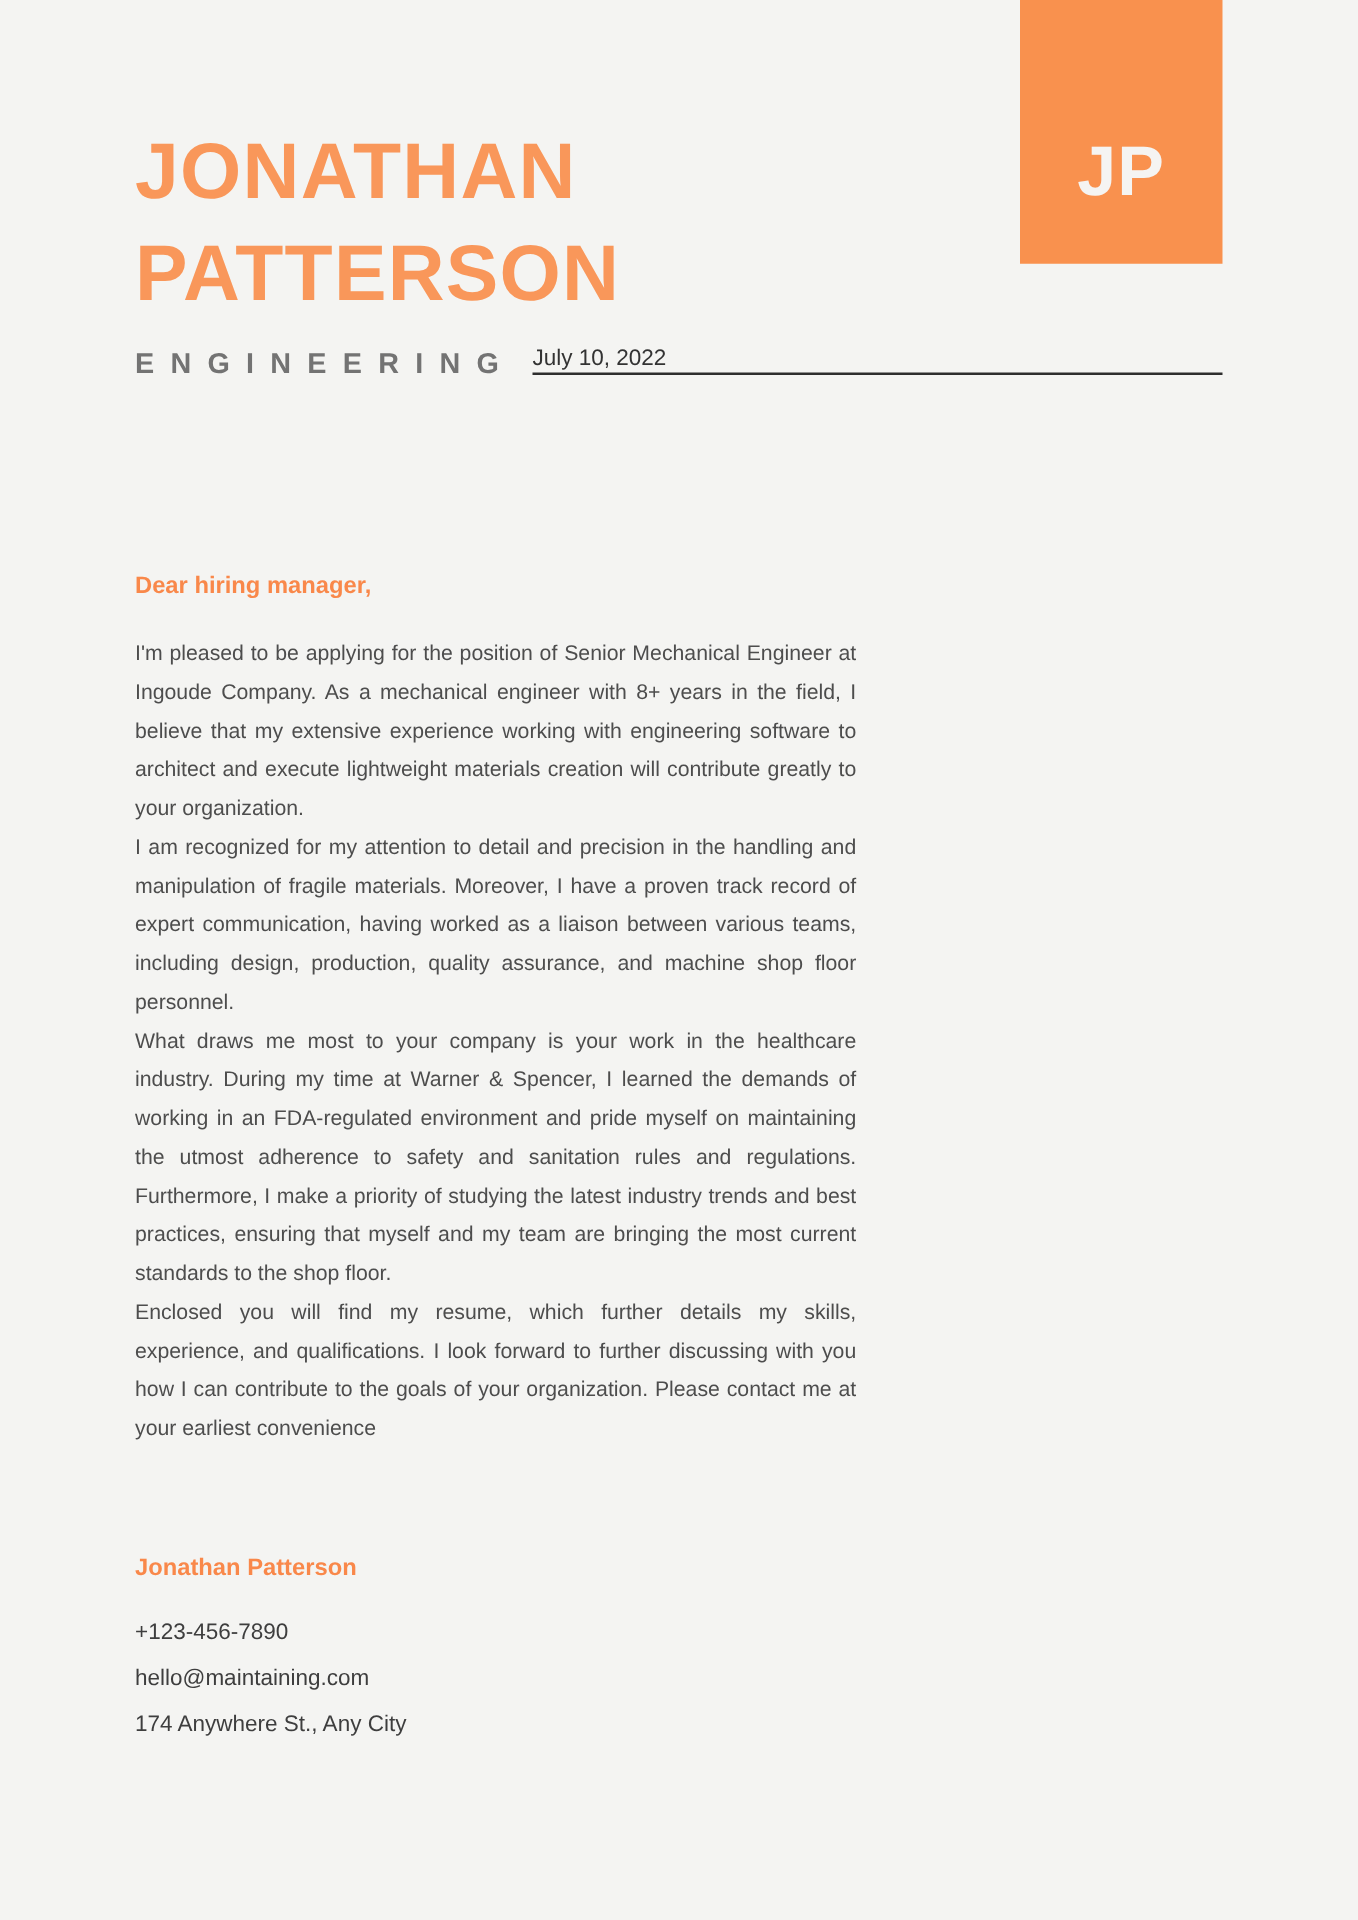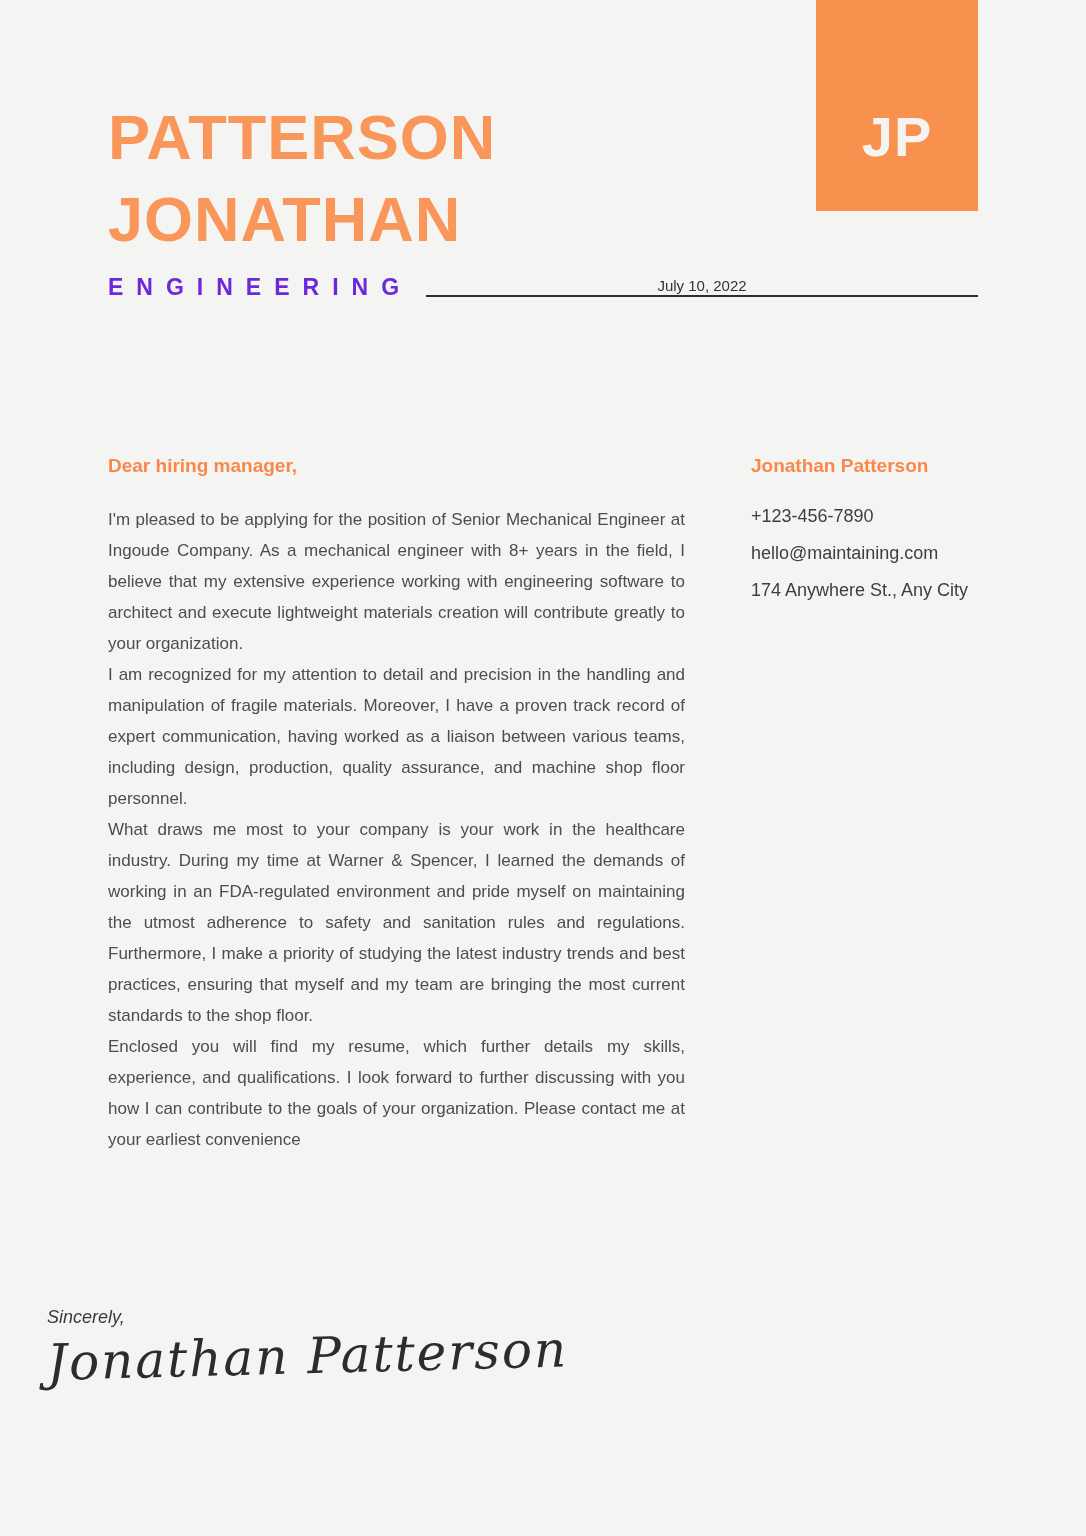--- a/index.html
+++ b/index.html
@@ -51,45 +51,46 @@
   }
   .subtitle-row {
     display: flex;
     align-items: flex-end;
     margin-top: 16px;
   }
   .subtitle {
     font-size: 23px;
     font-weight: 700;
     letter-spacing: 13px;
-    color: #6d28d9;
+    color: #737373;
     line-height: 1;
     white-space: nowrap;
   }
   .rule-wrap {
     flex: 1;
     margin-left: 14px;
   }
   .date {
-    text-align: center;
-    font-size: 15px;
+    text-align: left;
+    font-size: 18px;
     color: #333333;
     margin-bottom: 1px;
   }
   .rule {
     height: 2px;
     background: #2E2E2E;
     margin-bottom: 2px;
   }
 
   
   .main {
     display: flex;
     margin: 156px 108px 0 108px;
-    gap: 66px;
+    gap: 86px;
+    flex-direction: column;
   }
   .left-col { width: 577px; }
   .right-col { flex: 1; }
 
   .salutation {
     color: #F9884A;
     font-weight: 700;
     font-size: 19px;
     margin-bottom: 27px;
   }
@@ -138,22 +139,22 @@
 <body>
 
 <div class="page">
 
   <div class="monogram-box">
     <span class="monogram">JP</span>
   </div>
 
   <div class="header">
     <div class="name">
+      <div>JONATHAN</div>
       <div>PATTERSON</div>
-      <div>JONATHAN</div>
     </div>
     <div class="subtitle-row">
       <span class="subtitle">ENGINEERING</span>
       <div class="rule-wrap">
         <div class="date">July 10, 2022</div>
         <div class="rule"></div>
       </div>
     </div>
   </div>
 

